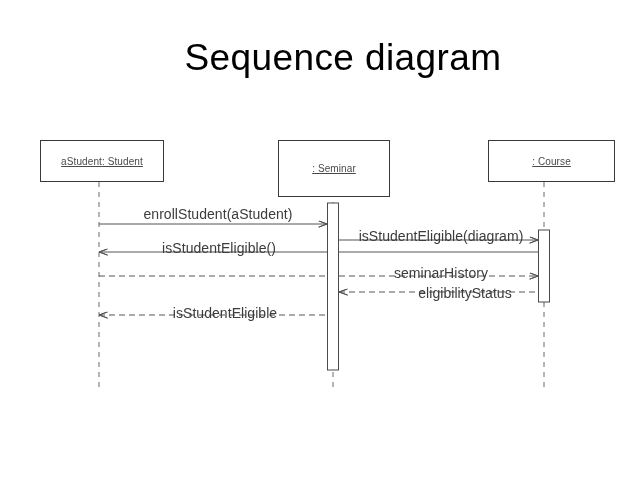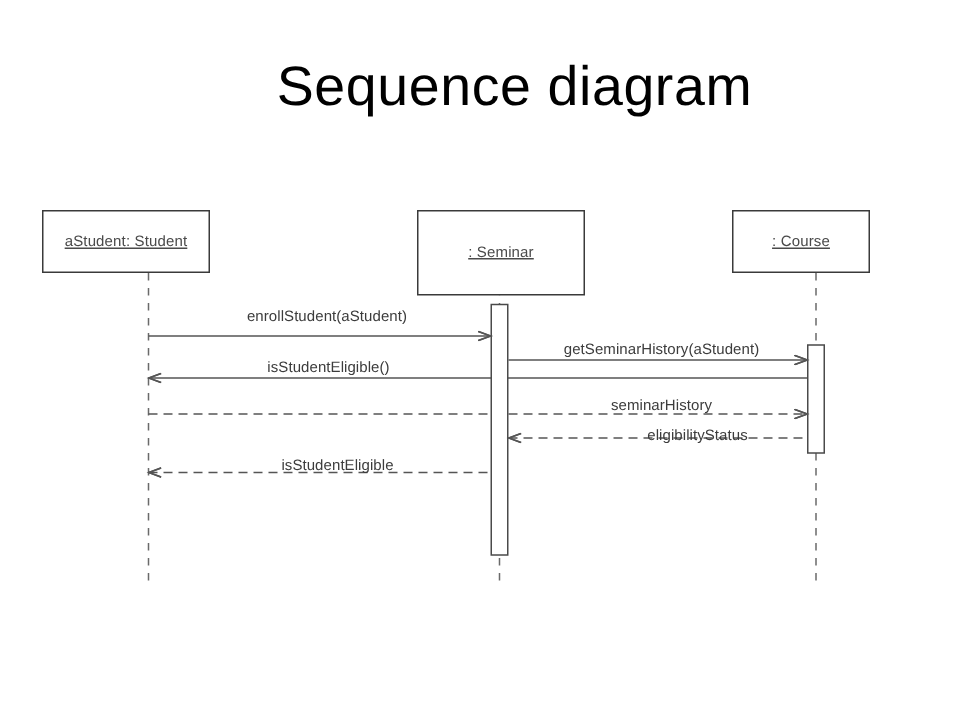--- a/index.html
+++ b/index.html
@@ -69,21 +69,21 @@
     font-size: 10px;
     color: #4a4a4a;
     text-decoration: underline;
     white-space: nowrap;
     letter-spacing: 0.1px;
   }
 
   .msg-label {
     position: absolute;
     font-family: "Liberation Sans", "DejaVu Sans", sans-serif;
-    font-size: 10px;
+    font-size: 14px;
     color: #3c3c3c;
     white-space: nowrap;
     letter-spacing: 0.05px;
     text-align: center;
     transform: translateX(-50%);
   }
 </style>
 </head>
 <body>
 
@@ -132,35 +132,35 @@
       <g stroke="#555555" stroke-width="1" fill="none">
         <path d="M319,221 L327.3,224 L319,227"></path>
         <path d="M530,237 L538.3,240 L530,243"></path>
         <path d="M530,273 L538.3,276 L530,279"></path>
         <path d="M347.5,289 L339.2,292 L347.5,295"></path>
         <path d="M107.5,312 L99.2,315 L107.5,318"></path>
         <path d="M107.5,249 L99.2,252 L107.5,255"></path>
       </g>
     </svg>
 
-    <div class="part-box" style="left:28px; top:140px; width:112px; height:42px;text-align:center;">
+    <div class="part-box" style="left:40px; top:140px; width:124px; height:42px;text-align:center;">
       <span class="part-label">aStudent: Student</span>
     </div>
 
     <div class="part-box" style="left:278px; top:140px; width:112px; height:57px;">
       <span class="part-label">: Seminar</span>
     </div>
 
-    <div class="part-box" style="left:488px; top:140px; width:92px; height:42px;text-align:right;">
+    <div class="part-box" style="left:488px; top:140px; width:127px; height:42px;text-align:right;">
       <span class="part-label">: Course</span>
     </div>
 
     <div class="msg-label" style="left:218px; top:206px;">enrollStudent(aStudent)</div>
 
-    <div class="msg-label" style="left:441px; top:228px;">getSeminarHistory(aStudent)</div>
+    <div class="msg-label" style="left:441px; top:228px;">isStudentEligible(diagram)</div>
 
     <div class="msg-label" style="left:219px; top:240px;">isStudentEligible()</div>
 
     <div class="msg-label" style="left:441px; top:265px;">seminarHistory</div>
 
     <div class="msg-label" style="left:441px; top:285px;margin-left:24px;">eligibilityStatus</div>
 
     <div class="msg-label" style="left:225px; top:305px;">isStudentEligible</div>
 
   </div>

